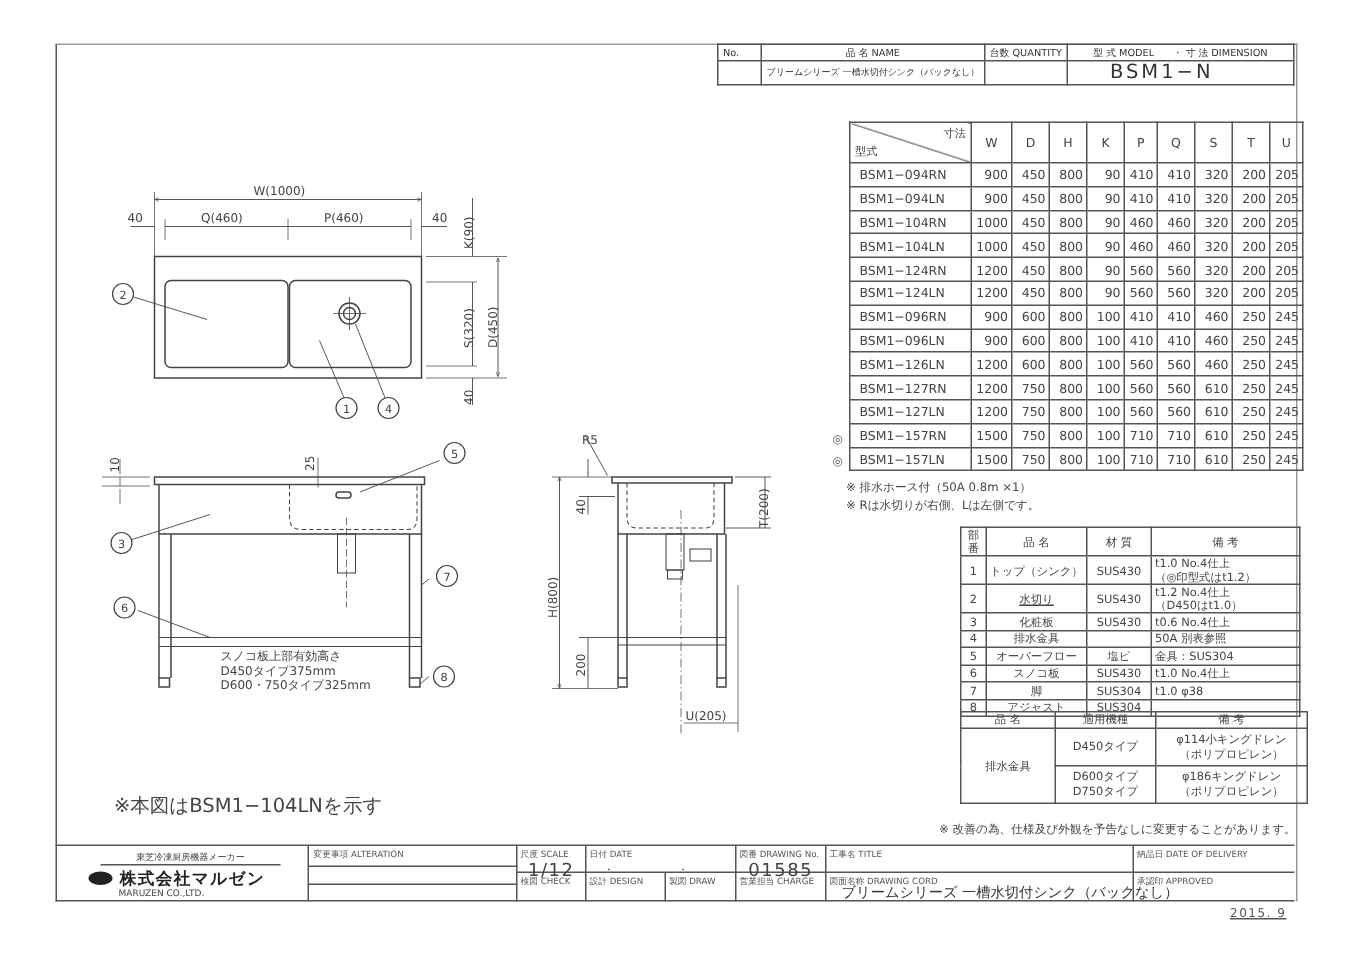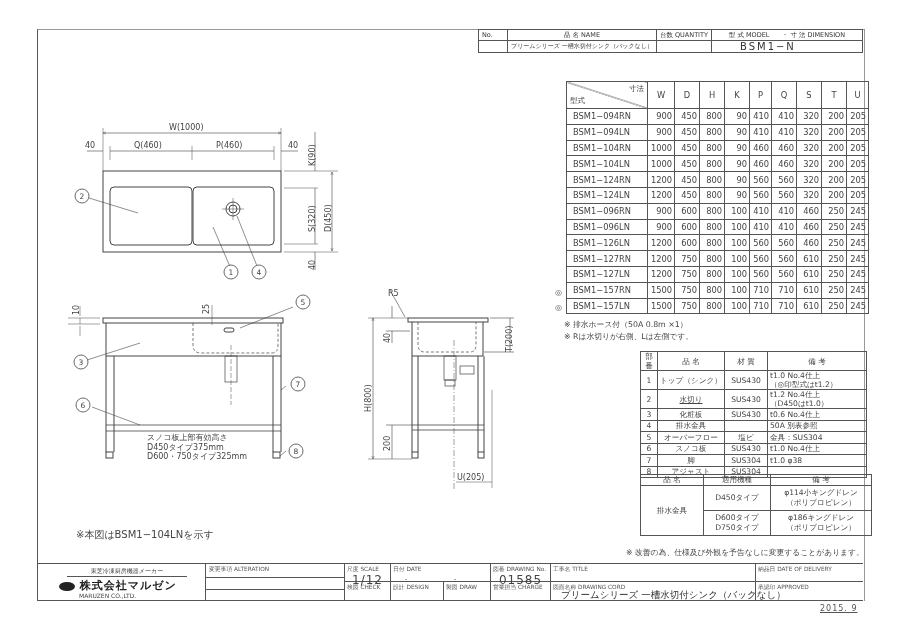--- a/index.html
+++ b/index.html
@@ -4,40 +4,40 @@
 <style>
   html,body{margin:0;padding:0;background:#fff;}
   body{width:900px;height:636px;position:relative;overflow:hidden;font-family:"DejaVu Sans","Liberation Sans",sans-serif;color:#333;}
   .frame{position:absolute;left:37px;top:29px;width:826px;height:571px;border-left:1px solid #555;border-top:1px solid #999;border-right:1px solid #999;}
   .abs{position:absolute;}
   svg.draw{position:absolute;left:0;top:0;}
   table{border-collapse:collapse;}
   
   .titleblock{position:absolute;left:478px;top:29px;width:385px;font-size:6.5px;}
   .titleblock td{border:1px solid #555;height:10px;padding:0 3px;white-space:nowrap;}
-  .titleblock .model{font-size:10px;letter-spacing:2px;}
+  .titleblock .model{font-size:13px;letter-spacing:2px;}
   
   .spec{position:absolute;left:566px;top:81px;font-size:8.3px;}
   .spec td,.spec th{border:1px solid #555;height:14.8px;padding:0 2px;text-align:right;font-weight:normal;color:#444;}
   .spec th{text-align:center;height:26px;}
   .spec td.m{text-align:left;padding-left:6px;width:70px;}
   .spec th.corner{position:relative;width:76px;background:linear-gradient(to top right,transparent 49%,#555 50%,transparent 52%);}
   .spec th.corner span{position:absolute;font-size:7.5px;}
   .mark{position:absolute;font-size:8px;color:#555;}
   .notes{position:absolute;left:564px;top:319px;font-size:7.8px;line-height:12px;color:#444;}
   
   .parts{position:absolute;left:640px;top:351px;font-size:7.6px;}
   .parts td{border:1px solid #555;padding:0 2px;height:10.5px;color:#444;line-height:9px;}
   .parts td.c{text-align:center;}
   .parts .hdr td{text-align:center;}
   
   .drain{position:absolute;left:640px;top:474px;font-size:7.6px;}
   .drain td{border:1px solid #555;padding:0 2px;text-align:center;color:#444;line-height:10px;}
   .disclaimer{position:absolute;left:626px;top:547px;font-size:7.8px;color:#444;}
-  .figure-note{position:absolute;left:76px;top:528px;font-size:10px;color:#444;}
+  .figure-note{position:absolute;left:76px;top:528px;font-size:13px;color:#444;}
   
   .bottom{position:absolute;left:37px;top:563px;width:826px;height:37px;border-top:1px solid #555;font-size:6px;color:#444;}
   .bcell{position:absolute;border-left:1px solid #555;box-sizing:border-box;}
   .lbl{font-size:5.8px;color:#555;white-space:nowrap;}
   .big{font-size:12px;letter-spacing:1px;}
   .date-foot{position:absolute;left:820px;top:604px;font-size:8px;color:#555;letter-spacing:1px;text-decoration:underline;}
   .callout-text{font-size:7.5px;fill:#444;font-family:"DejaVu Sans",sans-serif;}
   .dim{font-size:8px;fill:#444;font-family:"DejaVu Sans",sans-serif;}
 </style>
 </head>

